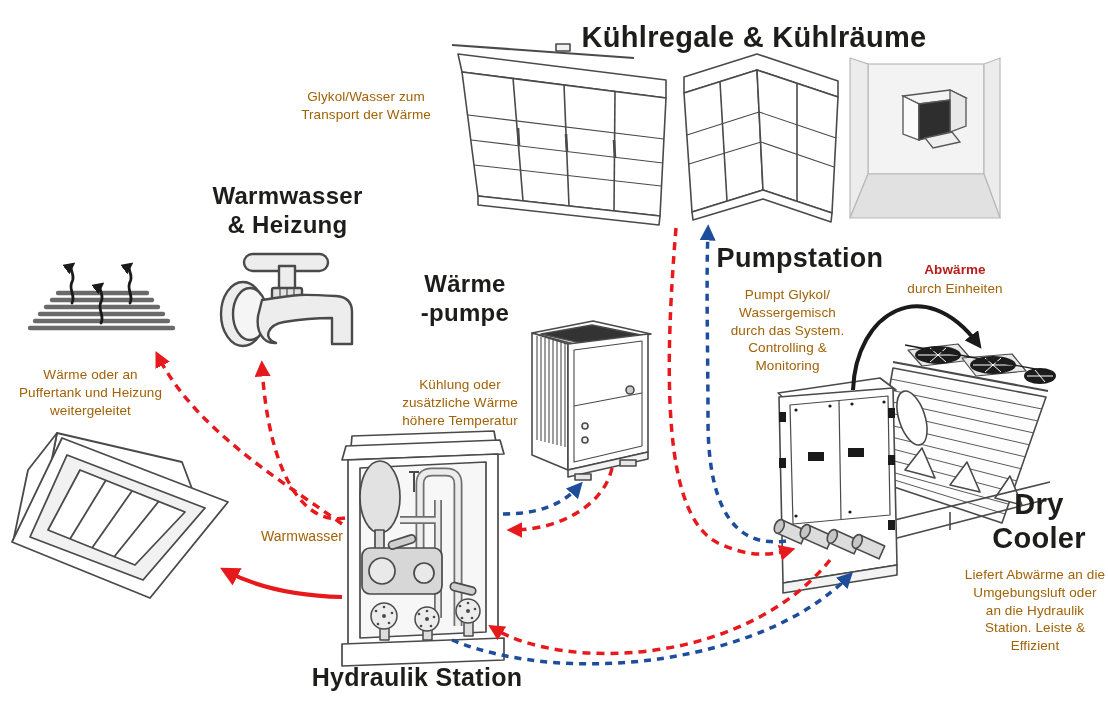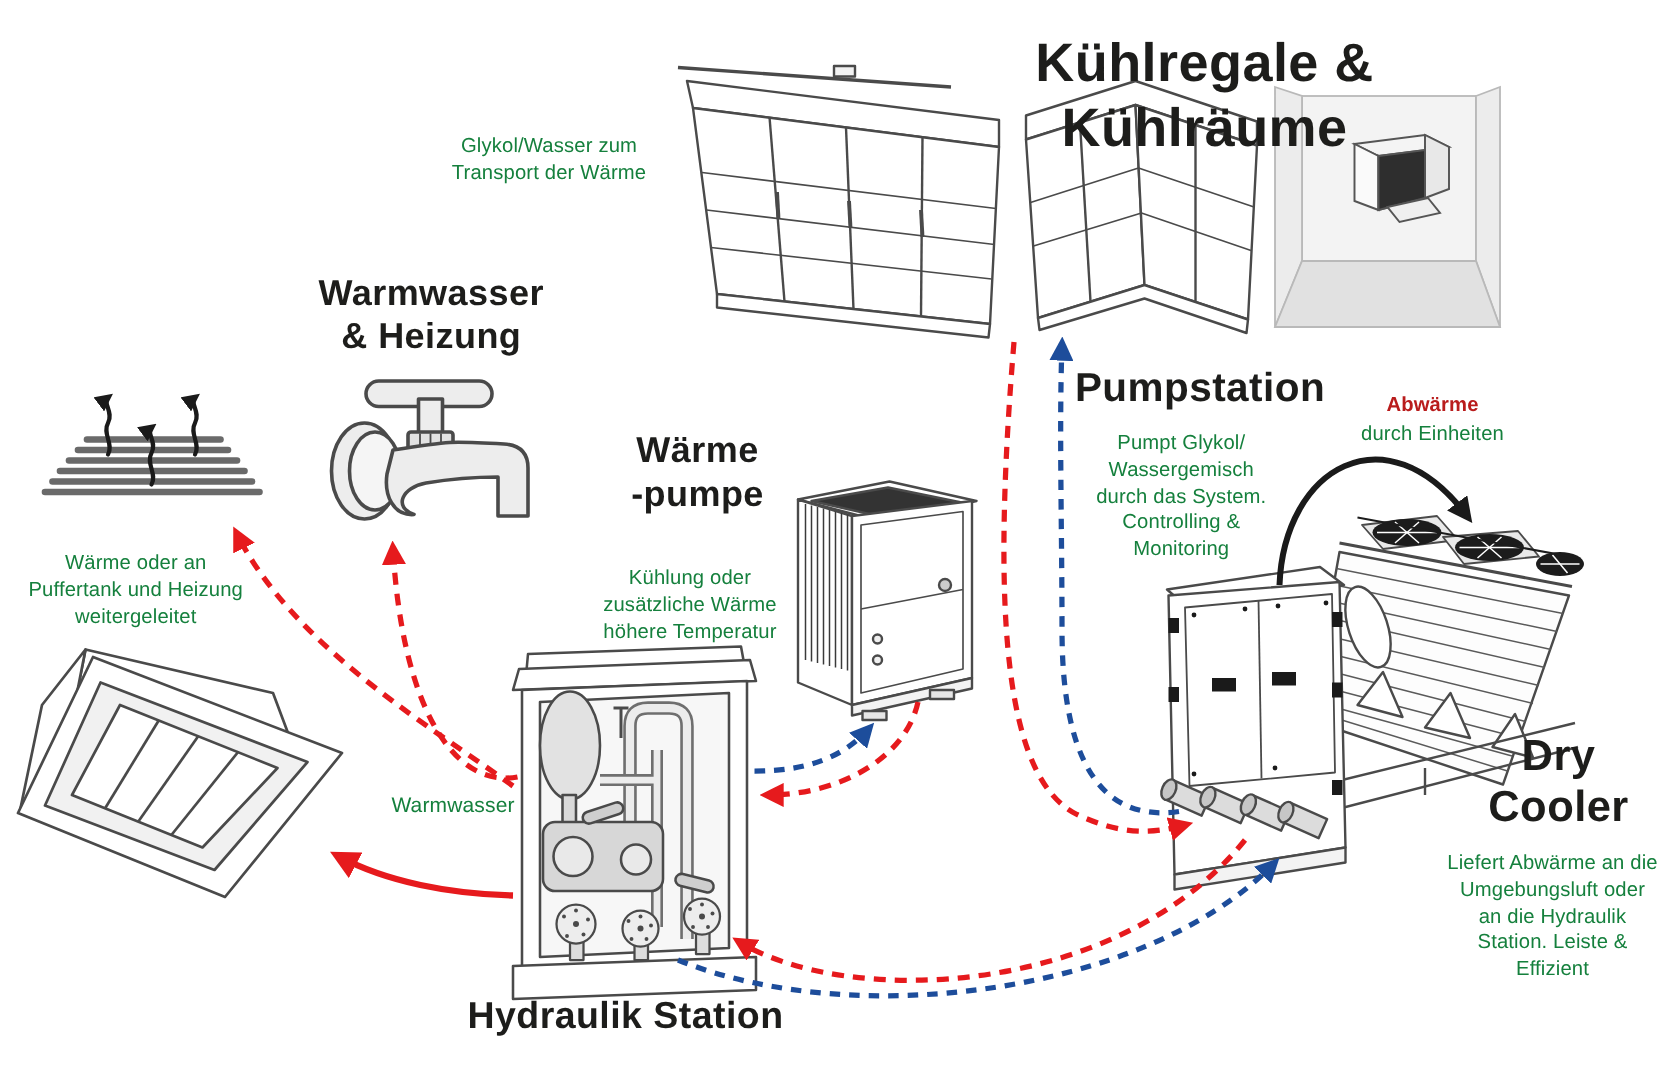--- a/index.html
+++ b/index.html
@@ -1,21 +1,21 @@
 <!DOCTYPE html>
 <html><head>
 <meta charset="utf-8">
 <style>
   html,body{margin:0;padding:0}
   body{width:1108px;height:720px;position:relative;background:#ffffff;
        font-family:"Liberation Sans",sans-serif;color:#1d1d1b;overflow:hidden}
   .stage{position:absolute;inset:0}
   svg.art{position:absolute;left:0;top:0}
   .lbl{position:absolute;white-space:pre-line;text-align:center;
-       line-height:1.32;color:#15803d;font-size:13.5px;letter-spacing:.1px}
+       line-height:1.32;color:#a16207;font-size:13.5px;letter-spacing:.1px}
   .h1{font-weight:bold;color:#1d1d1b;line-height:1.2;letter-spacing:.3px}
 </style>
 </head>
 <body>
 
 <div class="stage">
 
 <svg class="art" width="1108" height="720" viewBox="0 0 1108 720">
   <defs>
     <marker id="mr" viewBox="0 0 10 10" refX="6.5" refY="5" markerWidth="4.6" markerHeight="4.6" orient="auto">
@@ -296,35 +296,35 @@
     <path d="M503 514 C 538 514 562 505 579 486" stroke="#1d4d9b" stroke-width="3.5" stroke-dasharray="7 6" marker-end="url(#mb)"></path>
     <path d="M612 468 C 604 505 560 530 512 530" stroke="#e61a1d" stroke-width="3.5" stroke-dasharray="8 6" marker-end="url(#mr)"></path>
     <path d="M786 541 C 730 549 708 500 708 420 C 708 350 706 285 708 230" stroke="#1d4d9b" stroke-width="3.5" stroke-dasharray="7 6" marker-end="url(#mb)"></path>
     <path d="M676 228 C 660 420 672 520 718 543 C 748 557 768 556 790 550" stroke="#e61a1d" stroke-width="3.5" stroke-dasharray="8 6" marker-end="url(#mr)"></path>
     <path d="M830 560 C 745 665 565 672 493 628" stroke="#e61a1d" stroke-width="3.5" stroke-dasharray="8 6" marker-end="url(#mr)"></path>
     <path d="M452 640 C 570 688 765 662 849 576" stroke="#1d4d9b" stroke-width="3.5" stroke-dasharray="7 6" marker-end="url(#mb)"></path>
     <path d="M853 390 C 856 312 924 272 978 344" stroke="#1a1a1a" stroke-width="4" marker-end="url(#mk)"></path>
   </g>
 </svg>
 
-<div class="lbl h1" style="left:628px;top:20px;width:350px;font-size:36px">Kühlregale &amp; Kühlräume</div>
+<div class="lbl h1" style="left:579px;top:20px;width:350px;font-size:29px">Kühlregale &amp; Kühlräume</div>
 
 <div class="lbl" style="left:280px;top:88px;width:172px">Glykol/Wasser zum
 Transport der Wärme</div>
 
 <div class="lbl h1" style="left:180px;top:182px;width:215px;font-size:24px">Warmwasser
 &amp; Heizung</div>
 
 <div class="lbl" style="left:8px;top:366px;width:165px">Wärme oder an
 Puffertank und Heizung
 weitergeleitet</div>
 
 <div class="lbl" style="left:252px;top:527px;width:100px;font-size:14px">Warmwasser</div>
 
-<div class="lbl h1" style="left:390px;top:287px;width:150px;font-size:24px">Wärme
+<div class="lbl h1" style="left:390px;top:270px;width:150px;font-size:24px">Wärme
 -pumpe</div>
 
 <div class="lbl" style="left:380px;top:376px;width:160px">Kühlung oder
 zusätzliche Wärme
 höhere Temperatur</div>
 
 <div class="lbl h1" style="left:307px;top:662px;width:220px;font-size:25px">Hydraulik Station</div>
 
 <div class="lbl h1" style="left:700px;top:242px;width:200px;font-size:27px">Pumpstation</div>
 

